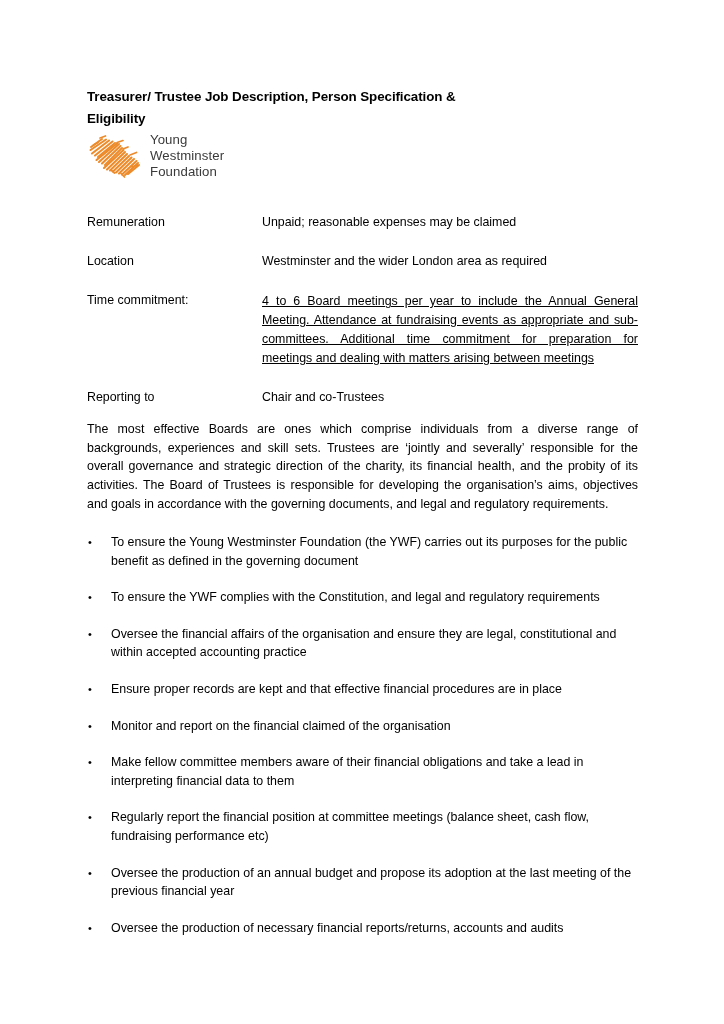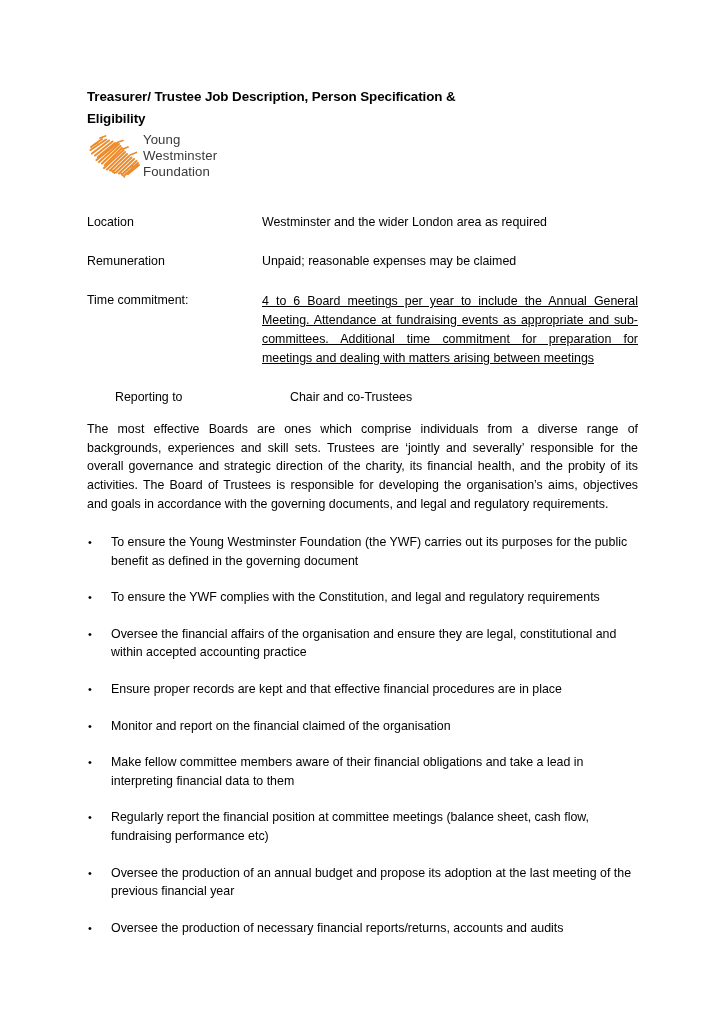--- a/index.html
+++ b/index.html
@@ -45,20 +45,21 @@
     line-height: 1.62;
     letter-spacing: -0.1px;
     width: 420px;
     margin: 0;
     padding-top: 2px;
   }
 
   .logo {
     display: flex;
     align-items: center;
+    gap: 7px;
     padding-top: 0px;
     flex: none;
   }
   .logo-mark {
     width: 56px;
     height: 54px;
     flex: none;
     display: block;
   }
   .logo-words {
@@ -72,21 +73,21 @@
 
   
   .kv-block {
     margin-top: 31px;
   }
   .kv-row {
     display: flex;
     align-items: flex-start;
     margin-bottom: 21px;
   }
-  .kv-row:last-child { margin-bottom: 0; margin-left: 28px; }
+  .kv-row:last-child { margin-bottom: 0; }
   .kv-key {
     width: 175px;
     flex: none;
     font-size: 12.4px;
     line-height: 1.45;
   }
   .kv-val {
     flex: 1;
     font-size: 12.4px;
     line-height: 1.45;
@@ -186,30 +187,30 @@
           <div>Young</div>
           <div>Westminster</div>
           <div>Foundation</div>
         </div>
       </div>
     </div>
 
     <div class="kv-block">
 
       <div class="kv-row">
+        <div class="kv-key">Remuneration</div>
+        <div class="kv-val">Unpaid; reasonable expenses may be claimed</div>
+      </div>
+
+      <div class="kv-row">
         <div class="kv-key">Location</div>
         <div class="kv-val">Westminster and the wider London area as required</div>
       </div>
 
       <div class="kv-row">
-        <div class="kv-key">Remuneration</div>
-        <div class="kv-val">Unpaid; reasonable expenses may be claimed</div>
-      </div>
-
-      <div class="kv-row">
         <div class="kv-key">Time commitment:</div>
         <div class="kv-val justify">4 to 6 Board meetings per year to include the Annual General Meeting.  Attendance at fundraising events as appropriate and sub-committees. Additional time commitment for preparation for meetings and dealing with matters arising between meetings</div>
       </div>
 
       <div class="kv-row">
         <div class="kv-key">Reporting to</div>
         <div class="kv-val">Chair and co-Trustees</div>
       </div>
 
     </div>

